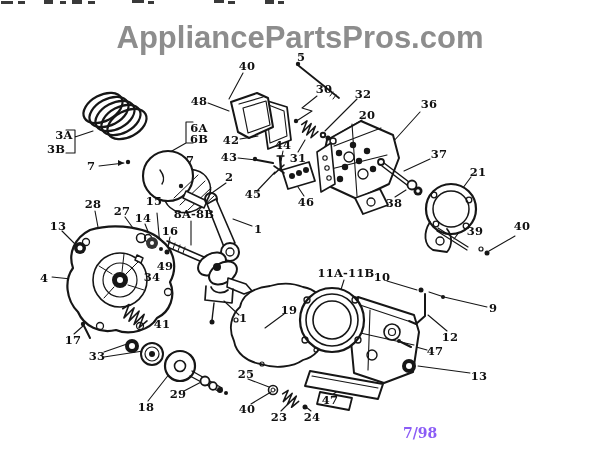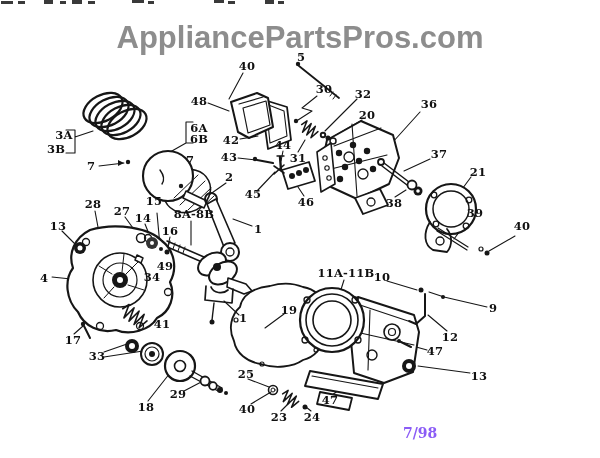--- a/index.html
+++ b/index.html
@@ -266,21 +266,21 @@
       <span class="co" style="left: 363px; top: 94px;">32</span>
       <span class="co" style="left: 367px; top: 115px;">20</span>
       <span class="co" style="left: 429px; top: 104px;">36</span>
       <span class="co" style="left: 231px; top: 140px;">42</span>
       <span class="co" style="left: 283px; top: 145px;">44</span>
       <span class="co" style="left: 229px; top: 157px;">43</span>
       <span class="co" style="left: 298px; top: 158px;">31</span>
       <span class="co" style="left: 439px; top: 154px;">37</span>
       <span class="co" style="left: 478px; top: 172px;">21</span>
       <span class="co" style="left: 394px; top: 203px;">38</span>
-      <span class="co" style="left: 475px; top: 213px;">39</span>
+      <span class="co" style="left: 475px; top: 231px;">39</span>
       <span class="co" style="left: 522px; top: 226px;">40</span>
       <span class="co" style="left: 64px; top: 135px;">3A</span>
       <span class="co" style="left: 56px; top: 149px;">3B</span>
       <span class="co" style="left: 199px; top: 128px;">6A</span>
       <span class="co" style="left: 199px; top: 139px;">6B</span>
       <span class="co" style="left: 91px; top: 166px;">7</span>
       <span class="co" style="left: 190px; top: 160px;">7</span>
       <span class="co" style="left: 229px; top: 177px;">2</span>
       <span class="co" style="left: 253px; top: 194px;">45</span>
       <span class="co" style="left: 306px; top: 202px;">46</span>

